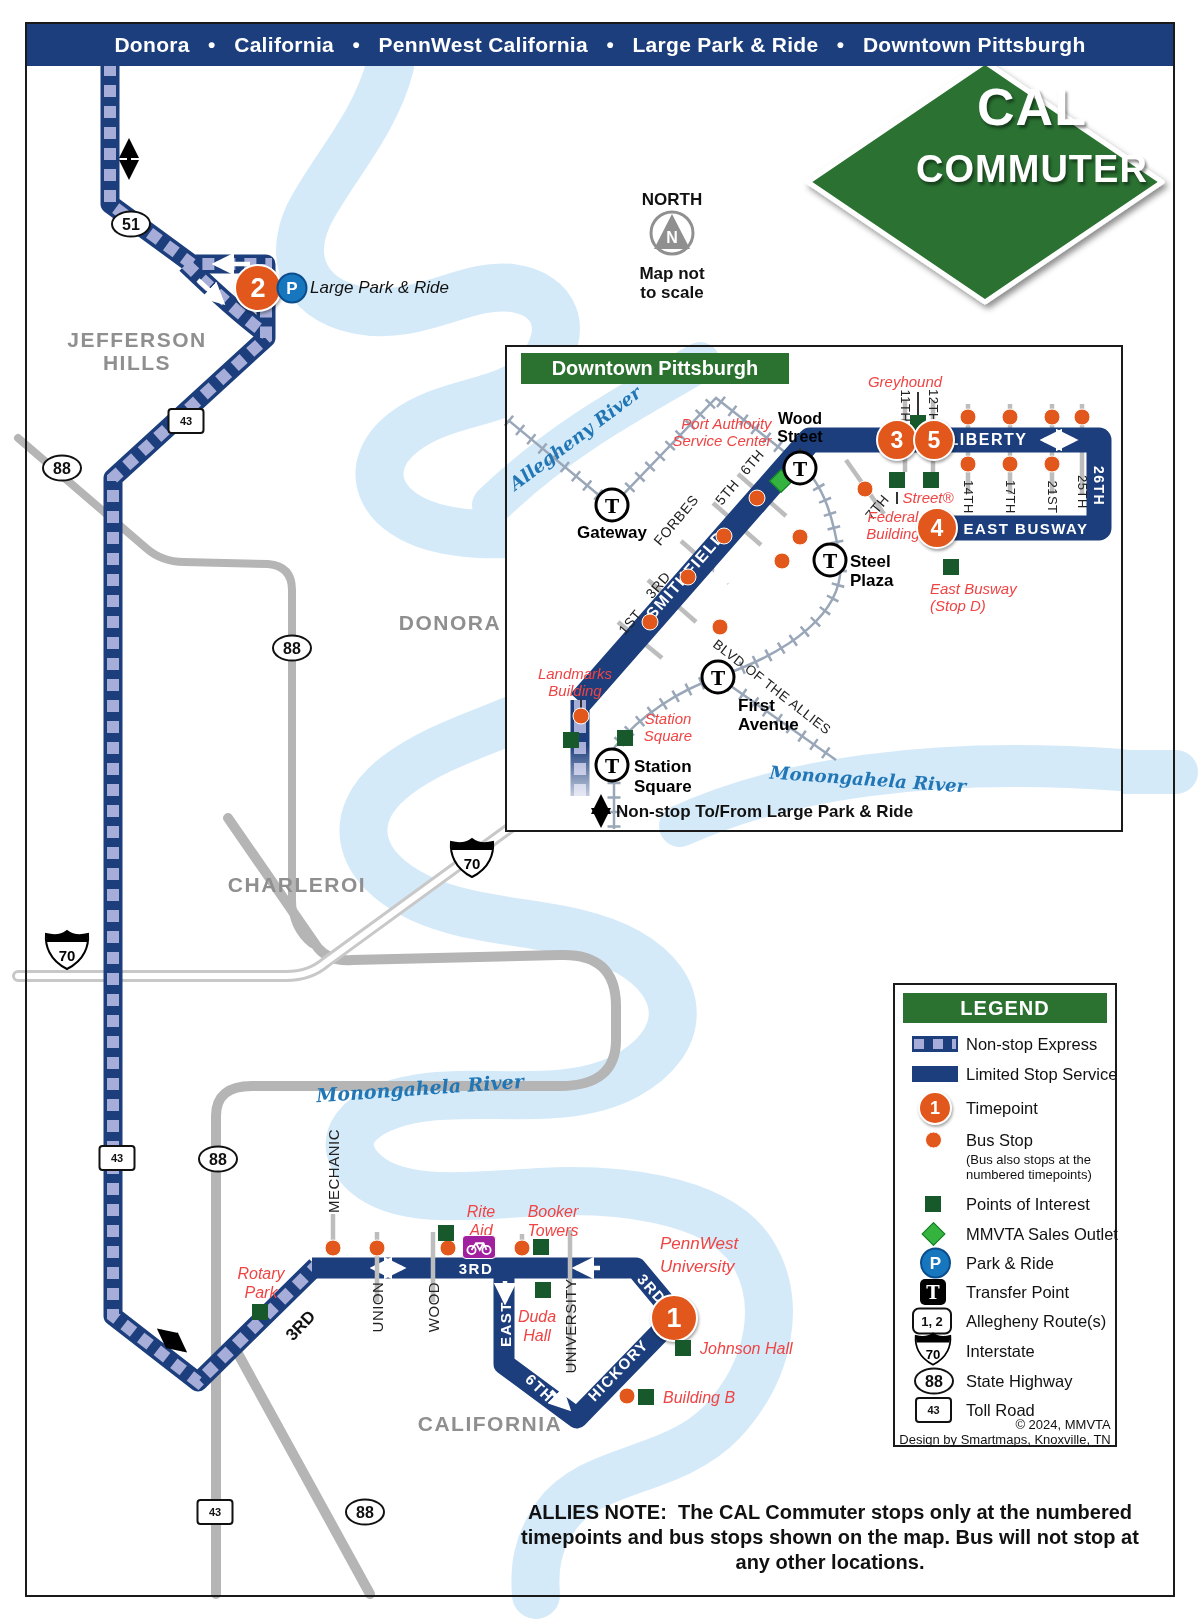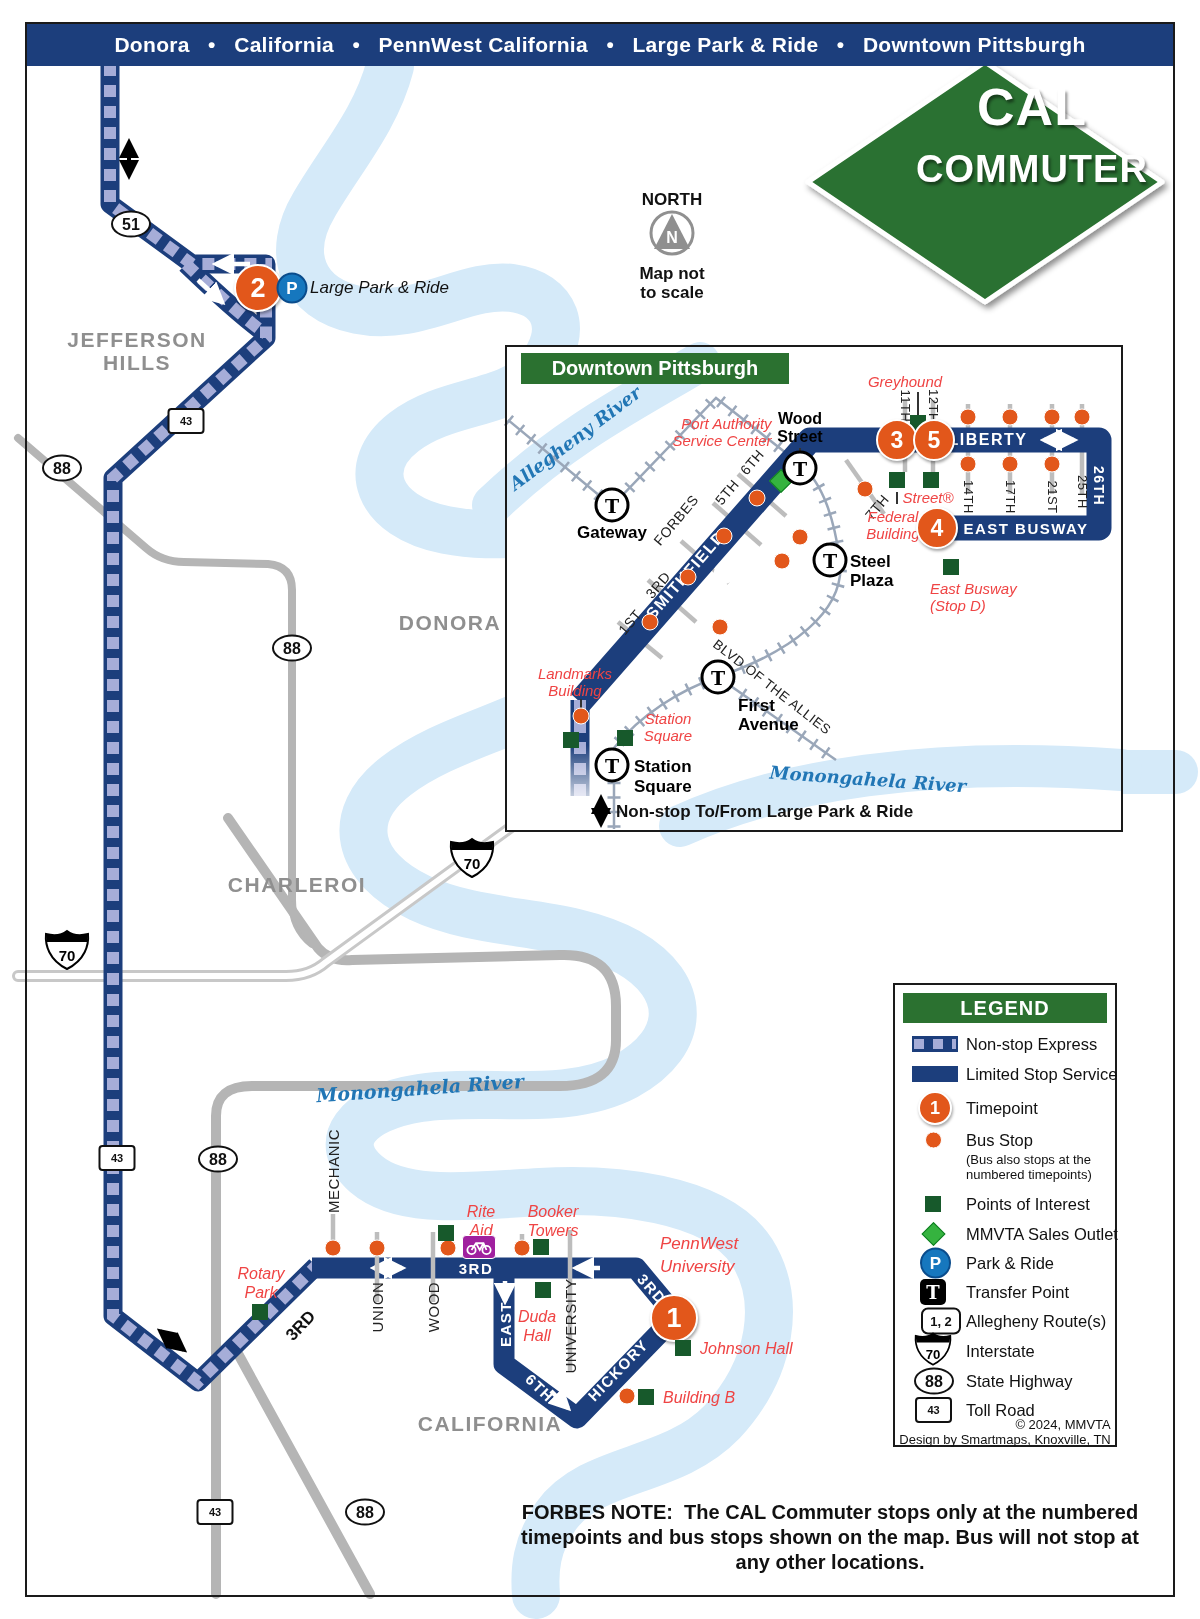--- a/index.html
+++ b/index.html
@@ -383,38 +383,38 @@
   <div class="llab al" style="top:1234px">MMVTA Sales Outlet</div>
   <div class="licon al" style="top:1263px">
     <div class="pic" style="position:static;transform:none;margin-left:8px">P</div>
     </div>
   <div class="llab al" style="top:1263px">Park &amp; Ride</div>
   <div class="licon al" style="top:1292px">
     <div class="tsq" style="margin-left:8px">T</div>
     </div>
   <div class="llab al" style="top:1292px">Transfer Point</div>
   <div class="licon al" style="top:1321px">
-    <div class="connect" style="margin-left:9px">1, 2</div>
+    <div class="connect" style="margin-left:0">1, 2</div>
     </div>
   <div class="llab al" style="top:1321px">Allegheny Route(s)</div>
   <div class="licon al" style="top:1351px">
     <svg width="38" height="35" viewBox="0 0 46 42" style="margin-left:2px">
         <path d="M23,2 C28,6 36,7 44,5 C45,16 41,31 23,40 C5,31 1,16 2,5 C10,7 18,6 23,2 Z" fill="#fff" stroke="#000" stroke-width="2"></path>
         <path d="M23,2 C28,6 36,7 44,5 L43,13 L3,13 L2,5 C10,7 18,6 23,2 Z" fill="#000"></path>
         <text x="23" y="33" text-anchor="middle" font-size="16" font-weight="bold" fill="#000">70</text>
       </svg></div>
   <div class="llab al" style="top:1351px">Interstate</div>
   <div class="licon al" style="top:1381px">
     <div class="oval" style="position:static;transform:none;margin-left:2px">88</div>
     </div>
   <div class="llab al" style="top:1381px">State Highway</div>
   <div class="licon al" style="top:1410px">
     <div class="toll" style="position:static;transform:none;margin-left:3px">43</div>
     </div>
   <div class="llab al" style="top:1410px">Toll Road</div>
   <div class="al" style="left:1005px;top:1432px;transform:translate(-50%,-50%);text-align:right;font-size:13px;line-height:15px">© 2024, MMVTA<br>Design by Smartmaps, Knoxville, TN</div>
 
   <div class="notep">
-    <b>FORBES NOTE:</b>&nbsp;
+    <b>ALLIES NOTE:</b>&nbsp;
     <span>The CAL Commuter stops only at the numbered timepoints and bus stops shown on the map. Bus will not stop at any other locations.</span>
   </div>
 
 </div>
 
 </body></html>

